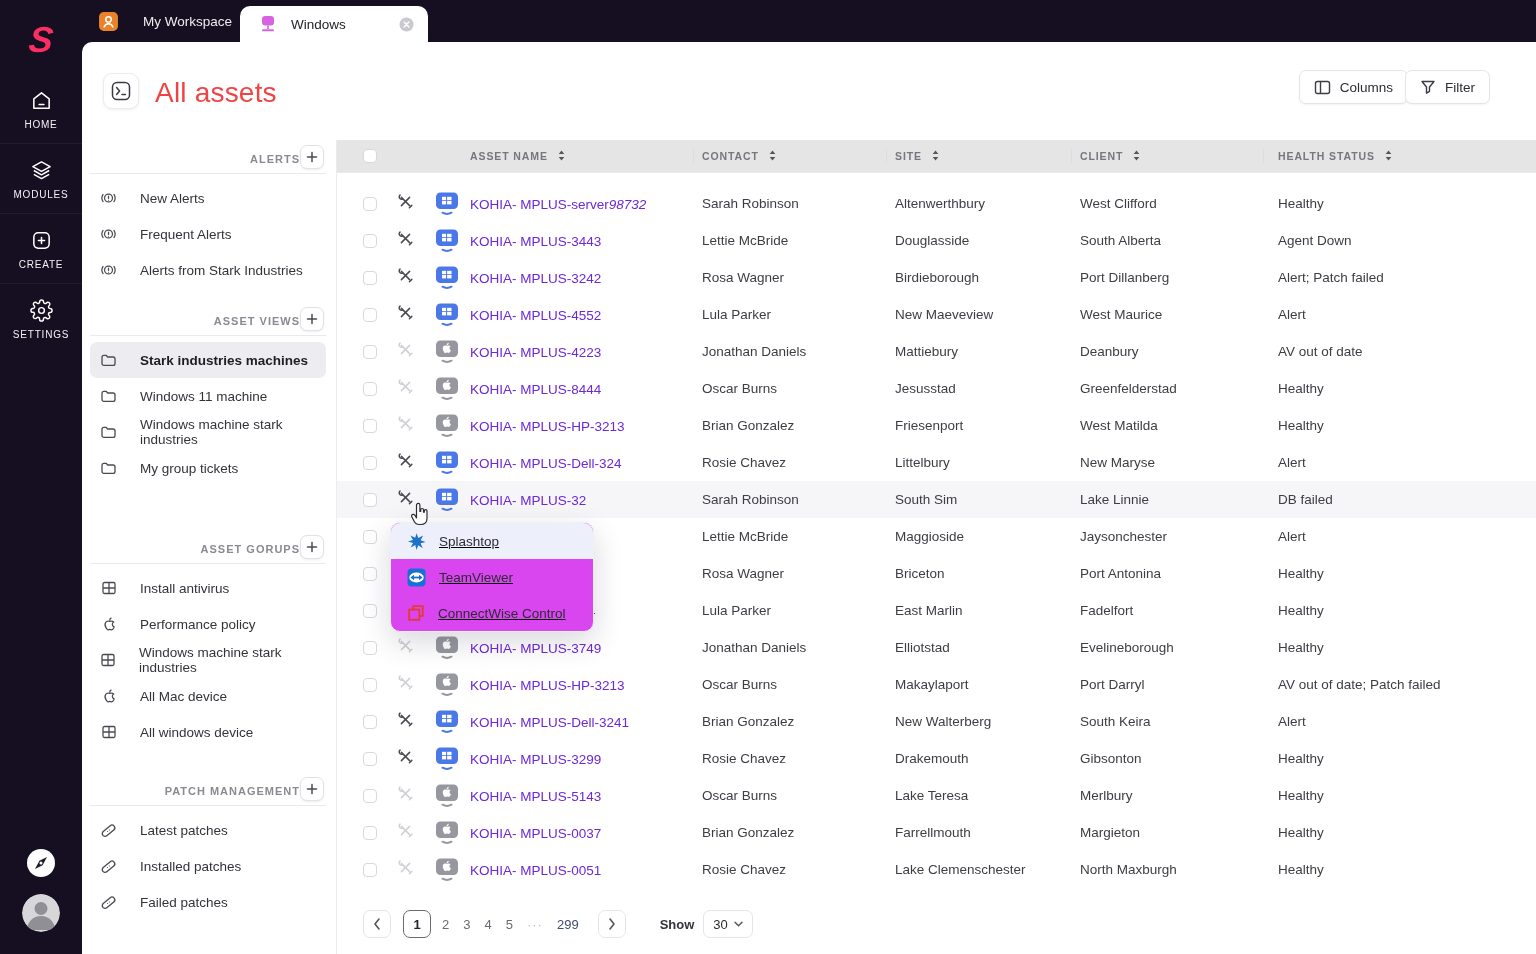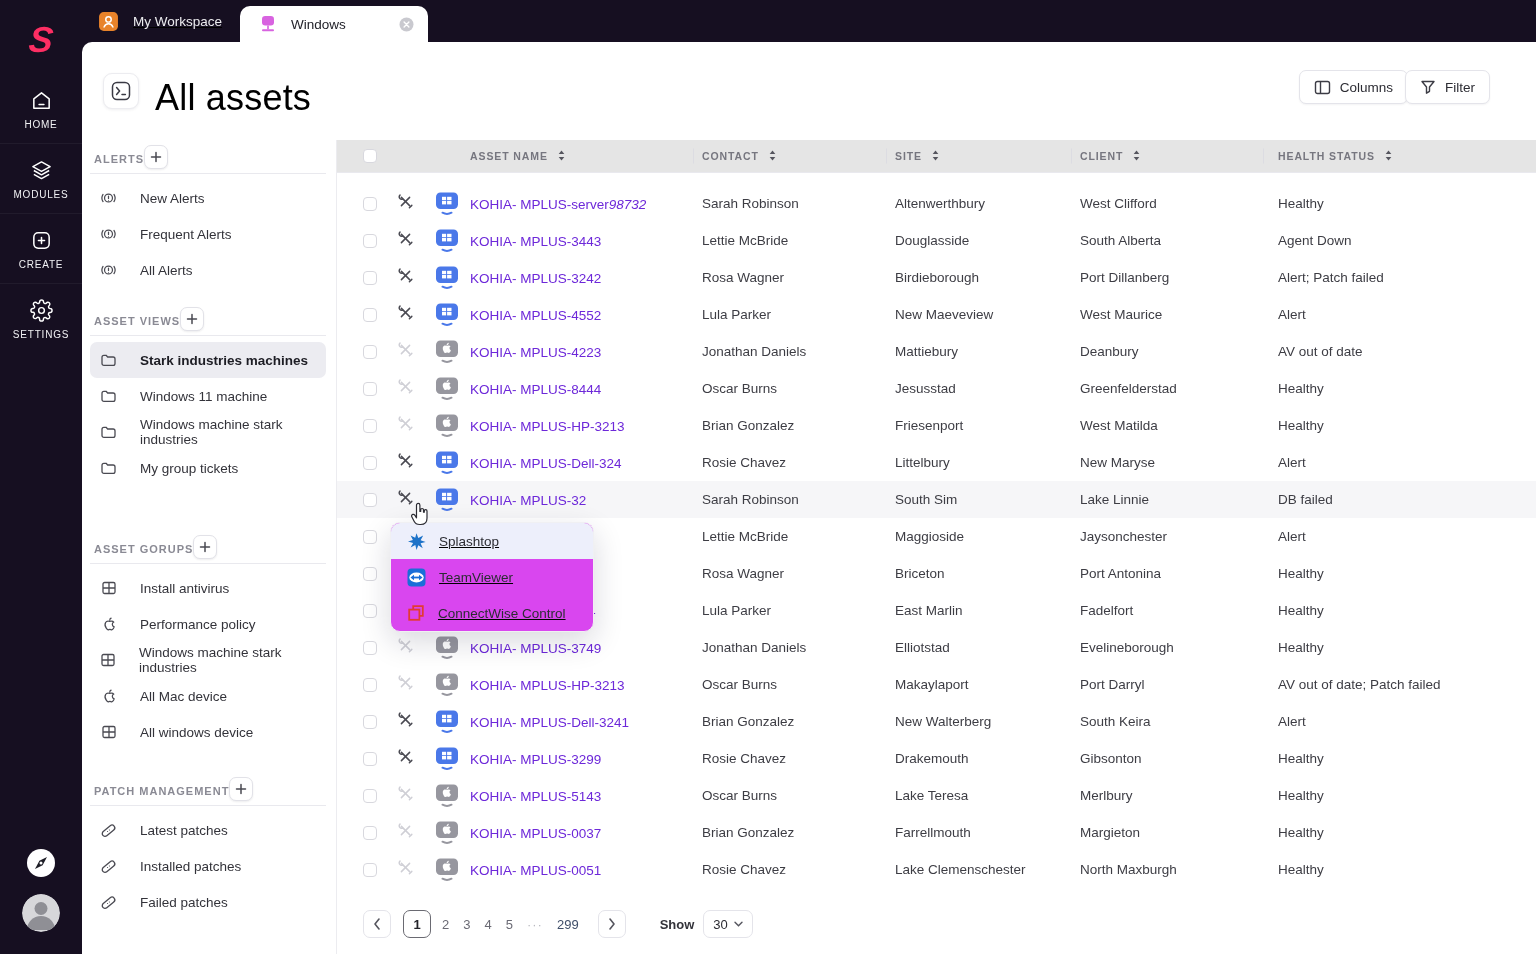--- a/index.html
+++ b/index.html
@@ -13,41 +13,41 @@
   .rail-logo { margin-top:14px; height:52px; display:flex; align-items:center; justify-content:center;
                font-weight:800; font-style:italic; font-size:36px; color:#fd2e63; transform:skewX(-6deg); }
   #rail-items { width:100%; margin-top:8px; }
   .rail-item { width:100%; padding:15px 0 13px; display:flex; flex-direction:column; align-items:center; gap:7px; cursor:pointer; border-top:1px solid rgba(255,255,255,0.05); }
   .rail-item:first-child { border-top:none; }
   .rail-label { font-size:10px; letter-spacing:0.8px; color:#f1f1f4; }
   #rail-bottom { margin-top:auto; margin-bottom:22px; display:flex; flex-direction:column; align-items:center; gap:16px; }
 
   
   #topbar { position:absolute; left:82px; top:0; right:0; height:42px; background:#160f21; z-index:25; }
-  .ws-tab { position:absolute; left:16px; top:0; height:42px; display:flex; align-items:center; gap:14px; cursor:pointer;text-decoration:underline; }
+  .ws-tab { position:absolute; left:16px; top:0; height:42px; display:flex; align-items:center; gap:24px; cursor:pointer; }
   .ws-tab-label { font-size:13.5px; color:#ececef; font-weight:500; }
   .assets-tab { position:absolute; left:158px; top:6px; width:188px; height:36px; background:#ffffff; border-radius:10px 10px 0 0; display:flex; align-items:center; padding:0 14px 0 18px; gap:13px; cursor:pointer; }
   .assets-tab-label { font-size:13.5px; color:#22222a; font-weight:500; flex:1; }
 
   
   #main { position:absolute; left:82px; top:42px; right:0; bottom:0; background:#ffffff; border-top-left-radius:10px; }
 
   
   #page-head { position:relative; height:98px; }
   .view-btn { position:absolute; left:21px; top:31px; width:36px; height:36px; border:1px solid #ececf0; border-radius:9px; background:#fff; box-shadow:0 1px 3px rgba(20,20,40,0.07); display:flex; align-items:center; justify-content:center; cursor:pointer; }
-  .page-title { position:absolute; left:73px; top:35px; font-size:36px; font-weight:500; color:#000000; letter-spacing:0.2px; }
+  .page-title { position:absolute; left:73px; top:35px; font-size:28px; font-weight:500; color:#ef4444; letter-spacing:0.2px; }
   .hd-btn { position:absolute; top:28px; height:34px; border:1px solid #e4e4ea; border-radius:7px; background:#fff; box-shadow:0 1px 2px rgba(20,20,40,0.05); display:flex; align-items:center; gap:9px; padding:0 14px; font-size:13.5px; font-weight:500; color:#2c2c33; cursor:pointer; }
   #columns-btn { right:128px; }
   #filter-btn { right:46px; }
 
   
   #content { position:absolute; left:0; top:98px; right:0; bottom:0; display:flex; }
   #sidebar { width:255px; border-right:1px solid #ececf0; padding:4px 10px 0 8px; overflow:hidden; }
   .sec { padding-top:0; }
-  .sec-head { height:30px; display:flex; align-items:center; justify-content:flex-start; border-bottom:1px solid #e9e9ee; margin-bottom:6px; padding:0 2px 0 4px; }
+  .sec-head { height:30px; display:flex; align-items:center; justify-content:flex-end; border-bottom:1px solid #e9e9ee; margin-bottom:6px; padding:0 2px 0 4px; }
   .sec-title { font-size:11px; font-weight:700; letter-spacing:1px; color:#8a8a94; }
   .plus-btn { width:24px; height:24px; border:1px solid #e2e2e8; border-radius:7px; background:#fff; box-shadow:0 1px 2px rgba(20,20,40,0.08); display:flex; align-items:center; justify-content:center; cursor:pointer; margin-bottom:4px; }
   .side-item { height:36px; display:flex; align-items:center; gap:23px; padding:0 10px 0 10px; border-radius:7px; cursor:pointer; font-size:13.5px; color:#33333a; }
   .side-item.selected { background:#ececf1; font-weight:700; color:#1d1d24; }
   .side-item .icn { width:17px; }
 
   
   #table { flex:1; position:relative; display:flex; flex-direction:column; }
   .cell-check { width:50px; padding-left:26px; flex:none; }
   .cell-tools { width:37px; flex:none; display:flex; justify-content:center; }
@@ -259,21 +259,21 @@
         </div>
           <div class="side-item">
           <span class="icn ">
               <svg width="18" height="18" viewBox="0 0 18 18" fill="none" stroke="#4a4a52" stroke-width="1.3" stroke-linecap="round">
                 <circle cx="9" cy="9" r="4.2"></circle>
                 <path d="M9 6.9v2.5"></path>
                 <circle cx="9" cy="11.3" r="0.55" fill="#4a4a52" stroke="none"></circle>
                 <path d="M3.2 5.2A7 7 0 0 0 3.2 12.8M14.8 5.2a7 7 0 0 1 0 7.6"></path>
               </svg>
             </span>
-          <span>All Alerts</span>
+          <span>Alerts from Stark Industries</span>
         </div>
    </div>
         <div class="sec" style="padding-top:18px">
      <div class="sec-head">
        <span class="sec-title">ASSET VIEWS</span>
        <span class="plus-btn">
               <span class="icn ">
                 <svg width="12" height="12" viewBox="0 0 12 12" fill="none" stroke="#4a4a52" stroke-width="1.5" stroke-linecap="round">
                   <path d="M6 1.5v9M1.5 6h9"></path>
                 </svg>

